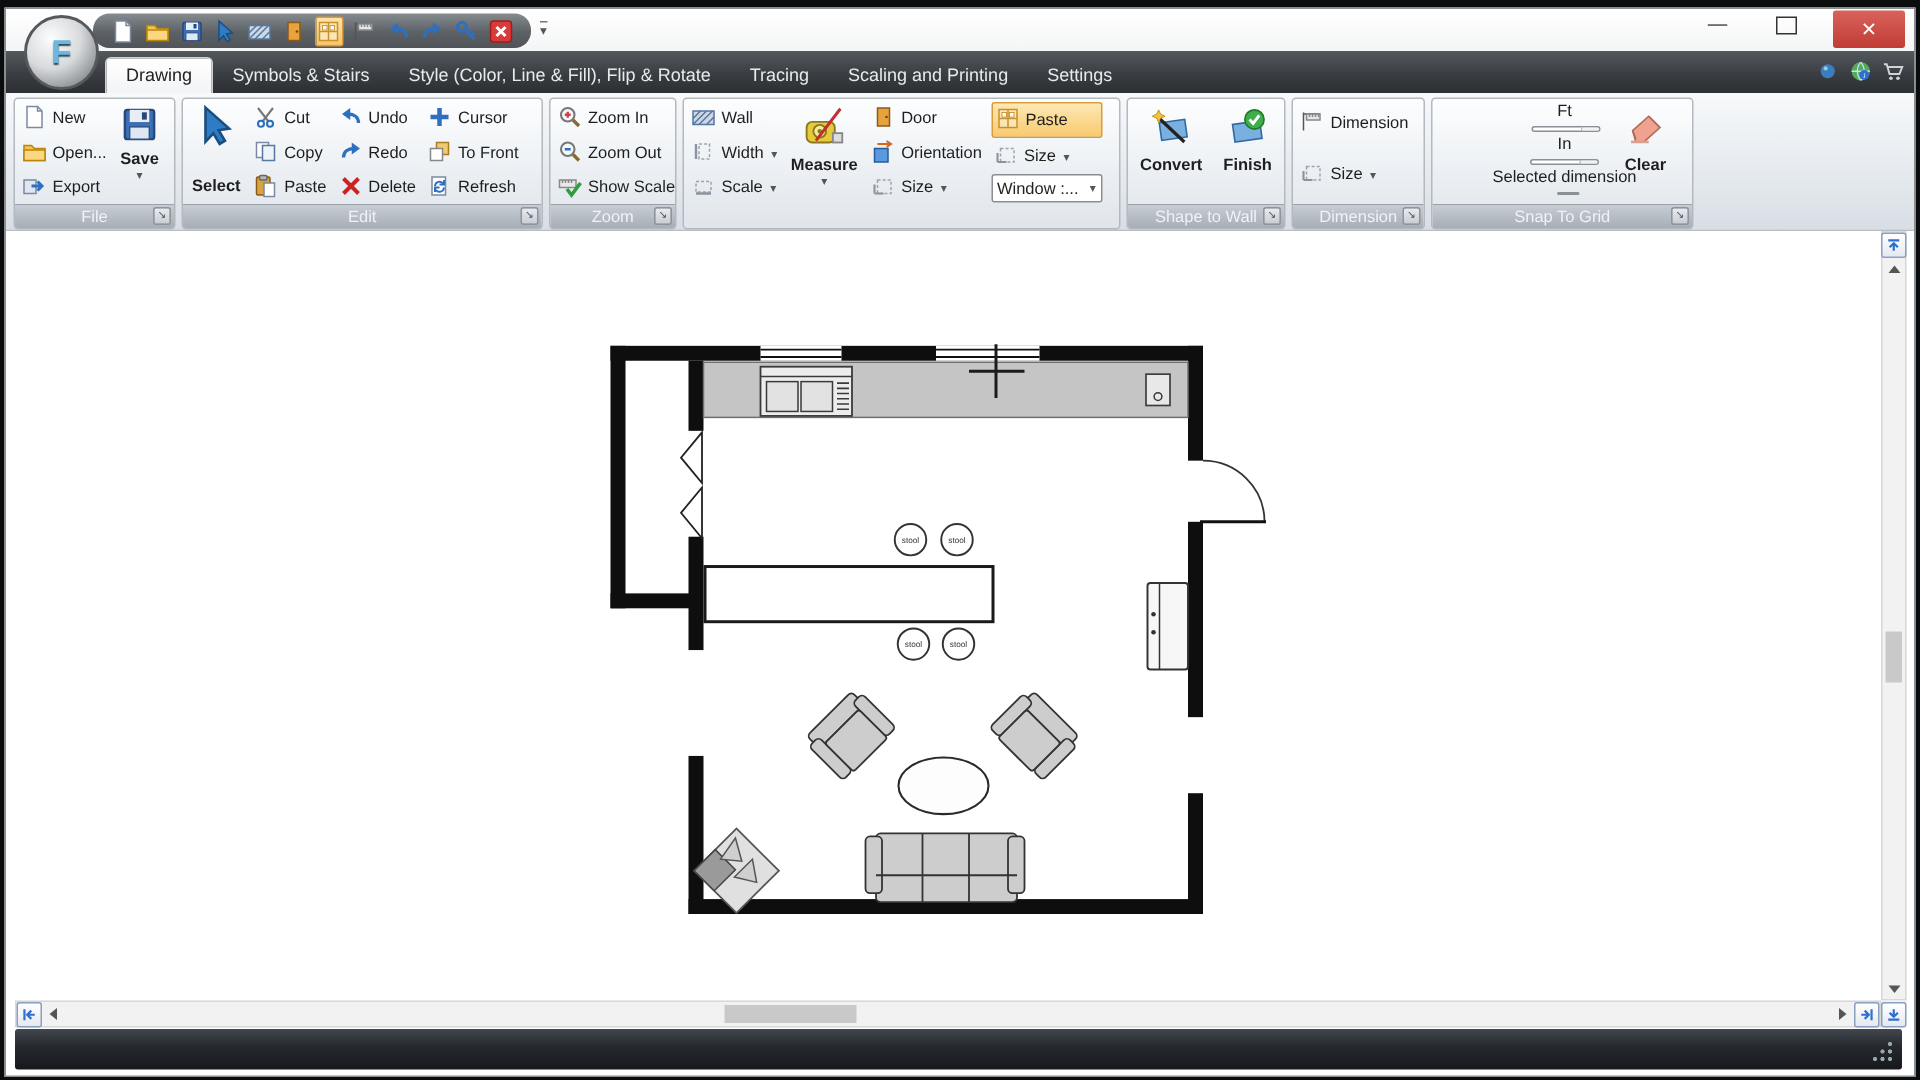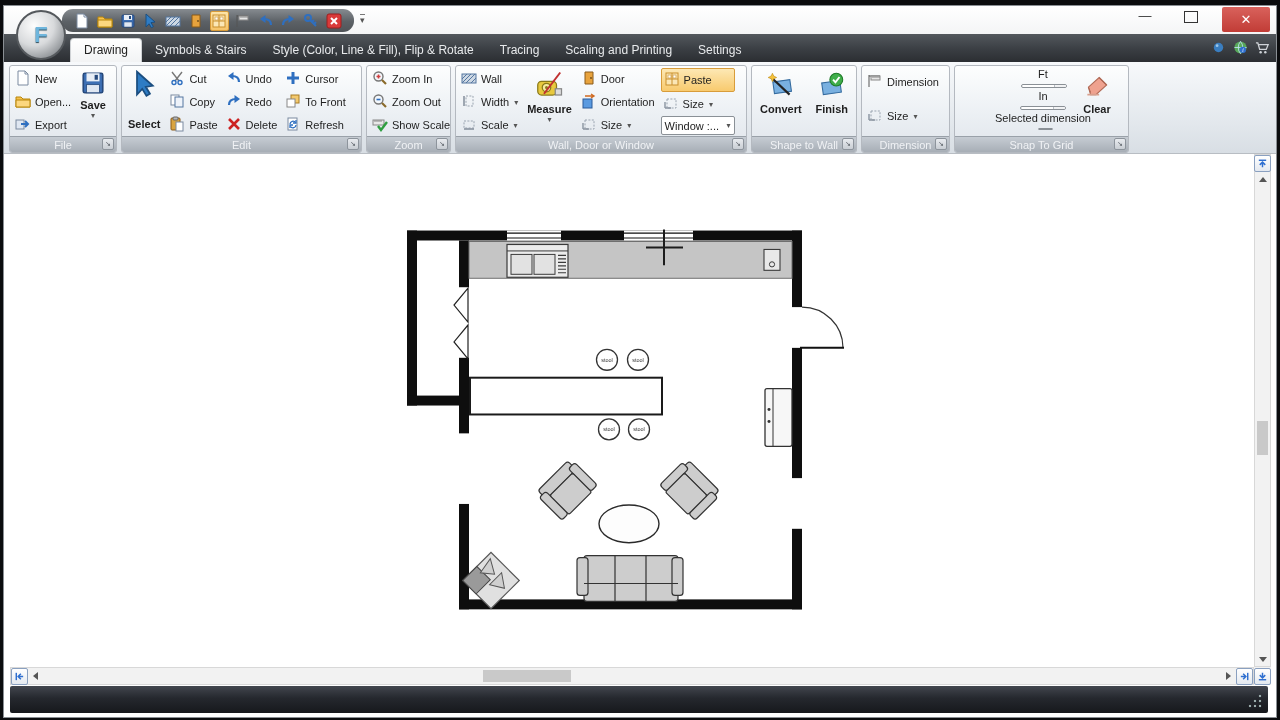--- a/index.html
+++ b/index.html
@@ -457,24 +457,20 @@
                 </svg></span>
               <span>Size</span>
               <span class="dd">▾</span>
             </div>
           <div class="combo">
               <span>Window :...</span>
               <span class="dd">▾</span>
             </div>
         </div>
       </div>
-      <div class="g-label">
-          <span>Wall, Door or Window</span>
-          <span class="launcher">↘</span>
-        </div>
     </div>
 
     <div class="group" style="width:106px">
       <div class="g-body" style="justify-content:center;gap:8px">
         <div class="lbtn">
             <span><svg viewBox="0 0 28 28" style="width:32px;height:30px">
                 <rect x="7" y="10" width="16" height="11" fill="#79b0e0" stroke="#336a9e" transform="rotate(-8 15 15)"></rect>
                 <path d="M5 7l17 16" stroke="#222" stroke-width="2"></path>
                 <path d="M6 3l1.2 2.6L10 7l-2.8 1.2L6 11 4.8 8.2 2 7l2.8-1.4z" fill="#f5c23c" stroke="#b8860b" stroke-width=".5"></path>
               </svg></span>

